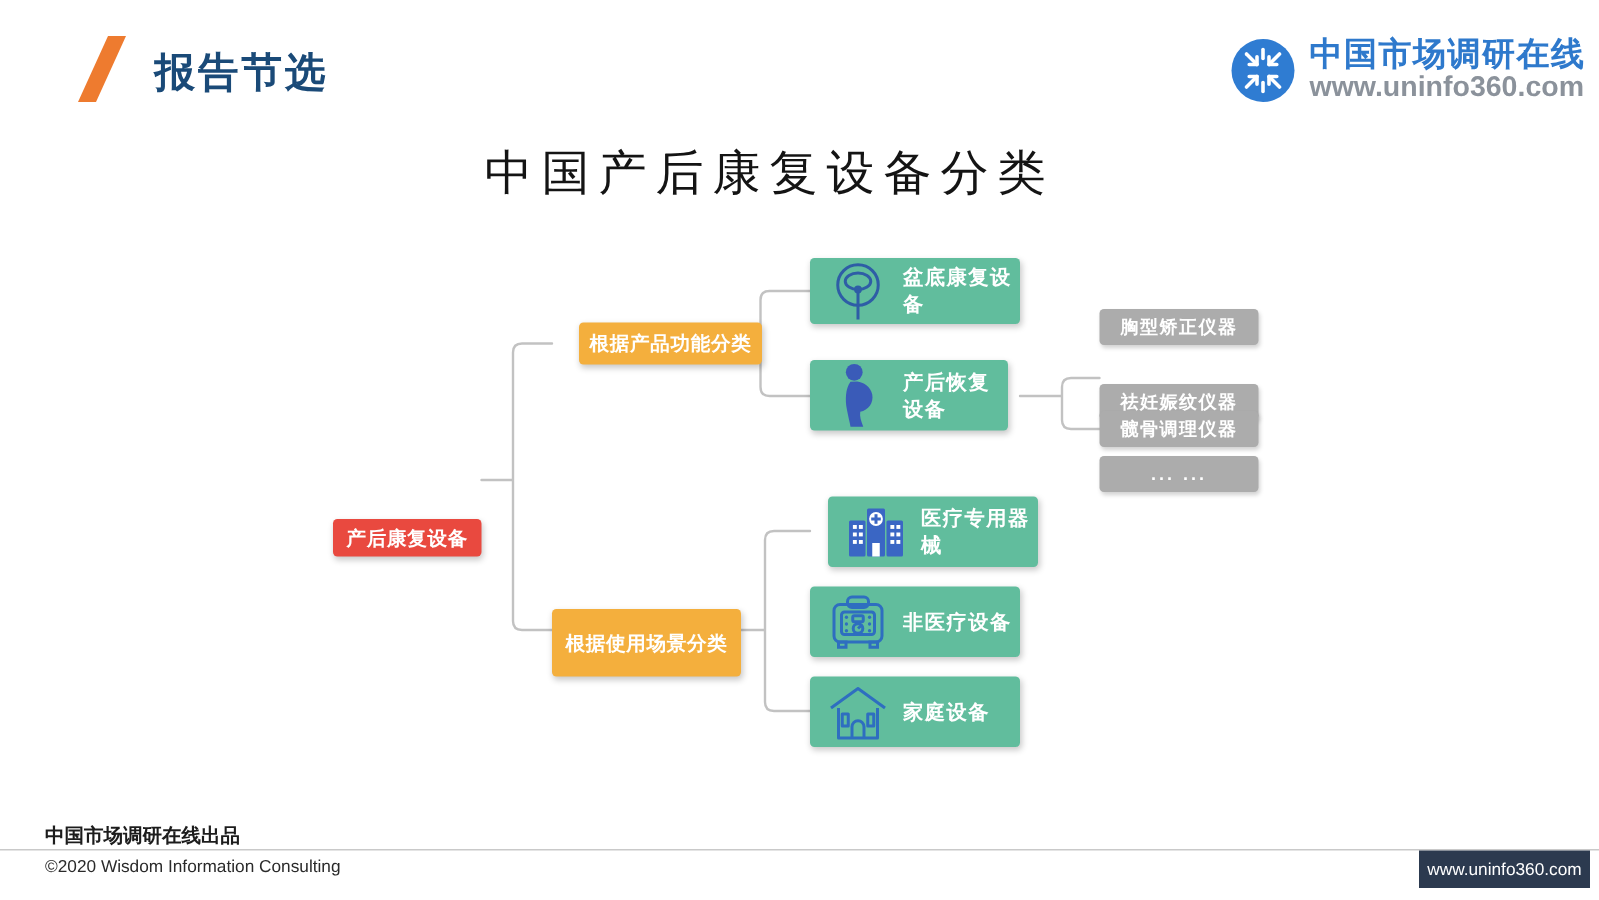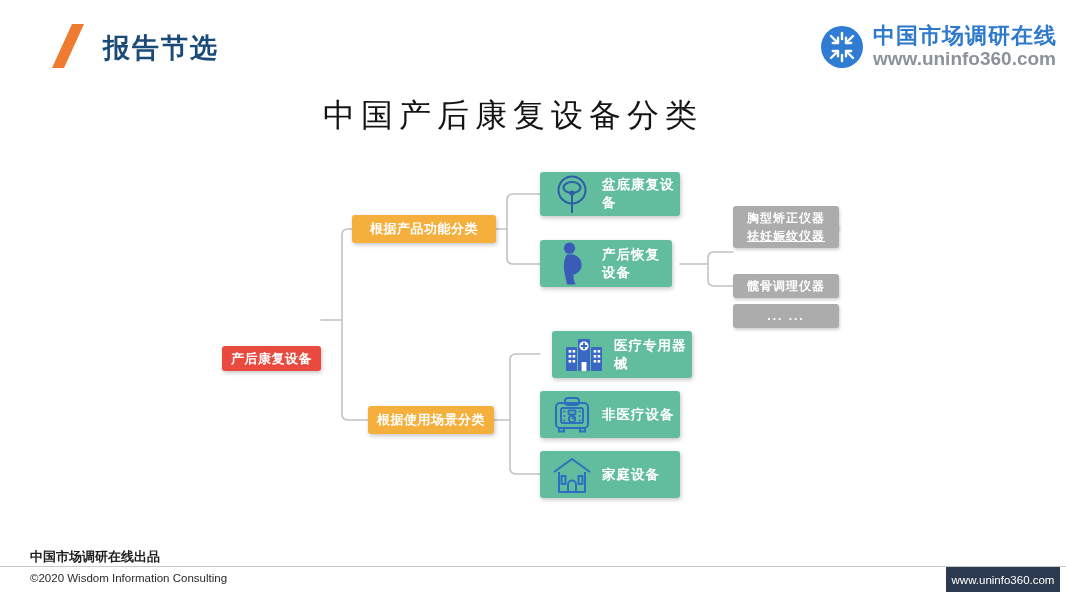--- a/index.html
+++ b/index.html
@@ -17,29 +17,29 @@
                font-family:"Liberation Serif","DejaVu Serif",serif;font-size:32px;color:#141414;letter-spacing:6px;}
   
   .node{position:absolute;display:flex;align-items:center;justify-content:center;
         color:#ffffff;font-weight:700;border-radius:3px;box-shadow:1px 2px 4px rgba(0,0,0,.22);box-sizing:border-box;}
   .node-red{background:#e9493f;font-size:13px;letter-spacing:.5px;}
   .node-orange{background:#f4af3d;font-size:13px;letter-spacing:.5px;}
   .node-green{background:#61bd9d;font-size:13.5px;justify-content:flex-start;padding-left:9px;letter-spacing:1px;}
   .node-gray{background:#acacac;font-size:12px;box-shadow:1px 2px 3px rgba(0,0,0,.18);letter-spacing:1px;}
   .g-icon{width:46px;display:flex;align-items:center;justify-content:center;flex:0 0 auto;margin-right:7px;}
   #node-root{left:222px;top:308px;width:99px;height:25px;margin-top:38px;}
-  #node-branch-function{left:352px;top:215px;width:144px;height:28px;}
-  #node-branch-scene{left:368px;top:406px;width:126px;height:28px;}
+  #node-branch-function{left:386px;top:215px;width:122px;height:28px;}
+  #node-branch-scene{left:368px;top:406px;width:126px;height:45px;}
   #node-pelvic{left:540px;top:172px;width:140px;height:44px;}
   #node-postpartum{left:540px;top:240px;width:132px;height:47px;}
   #node-medical{left:540px;top:331px;width:140px;height:47px;margin-left:12px;}
   #node-nonmedical{left:540px;top:391px;width:140px;height:47px;align-items:center;}
   #node-home{left:540px;top:451px;width:140px;height:47px;}
   #sub-chest{left:733px;top:206px;width:106px;height:24px;}
-  #sub-stretch{left:733px;top:224px;width:106px;height:24px;text-decoration:underline;}
+  #sub-stretch{left:733px;top:256px;width:106px;height:24px;}
   #sub-hip{left:733px;top:274px;width:106px;height:24px;}
   #sub-more{left:733px;top:304px;width:106px;height:24px;letter-spacing:2px;}
   .connectors{position:absolute;left:0;top:0;pointer-events:none;}
   
   .footer-producer{position:absolute;left:30px;top:548px;font-size:13px;font-weight:700;color:#1c1c1c;}
   .footer-divider{position:absolute;left:0;top:566px;width:1066px;height:1px;background:#c9c9c9;}
   .footer-copyright{position:absolute;left:30px;top:572px;font-size:11.5px;color:#2a2a2a;}
   .footer-badge{position:absolute;left:946px;top:567px;width:114px;height:25px;background:#2c3a4f;
                 color:#ffffff;font-size:11.5px;display:flex;align-items:center;justify-content:center;}
 </style>

